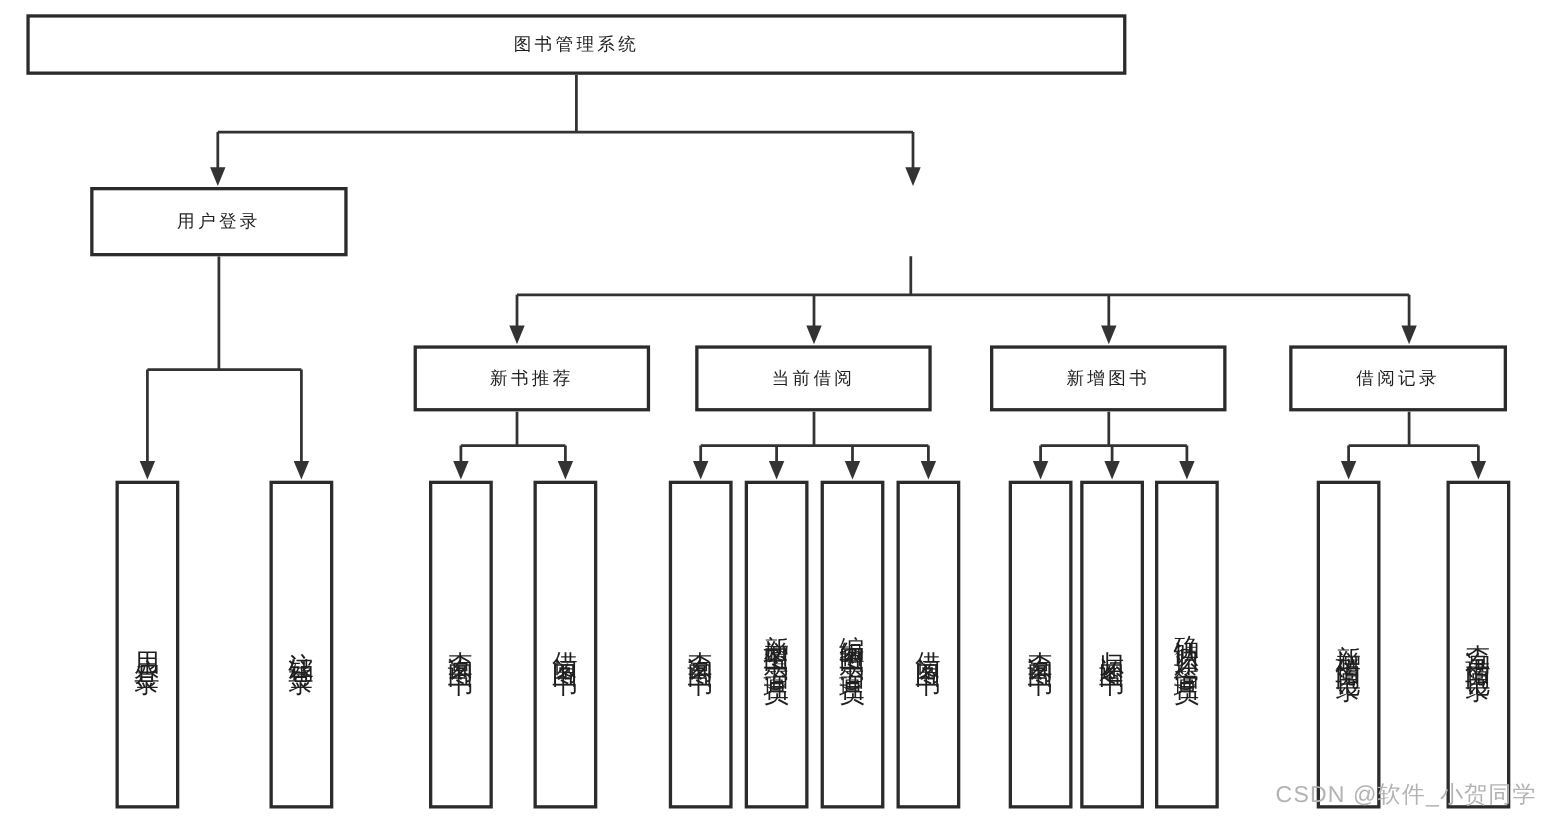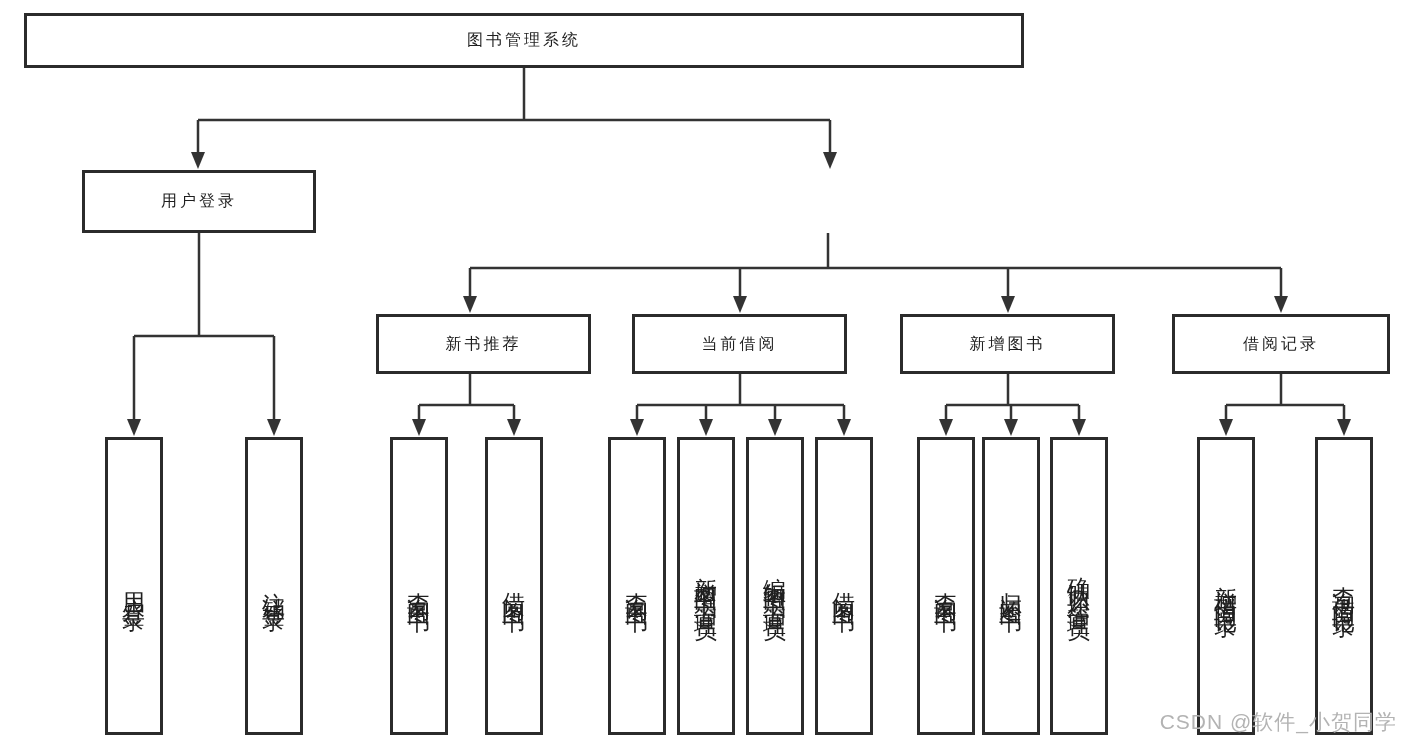--- a/index.html
+++ b/index.html
@@ -101,21 +101,21 @@
 
   <div class="box" style="left:376px; top:314px; width:215px; height:60px;">
     <span class="h-label">新书推荐</span>
   </div>
   <div class="box" style="left:632px; top:314px; width:215px; height:60px;">
     <span class="h-label">当前借阅</span>
   </div>
   <div class="box" style="left:900px; top:314px; width:215px; height:60px;">
     <span class="h-label">新增图书</span>
   </div>
-  <div class="box" style="left:1172px; top:314px; width:218px; height:60px;">
+  <div class="box" style="left:1172px; top:314px; width:198px; height:60px;">
     <span class="h-label">借阅记录</span>
   </div>
 
   <div class="box leaf" style="left:105px; top:437px; width:58px; height:298px;">
     <span class="v-label">用户登录</span>
   </div>
   <div class="box leaf" style="left:245px; top:437px; width:58px; height:298px;">
     <span class="v-label">注销登录</span>
   </div>
 

